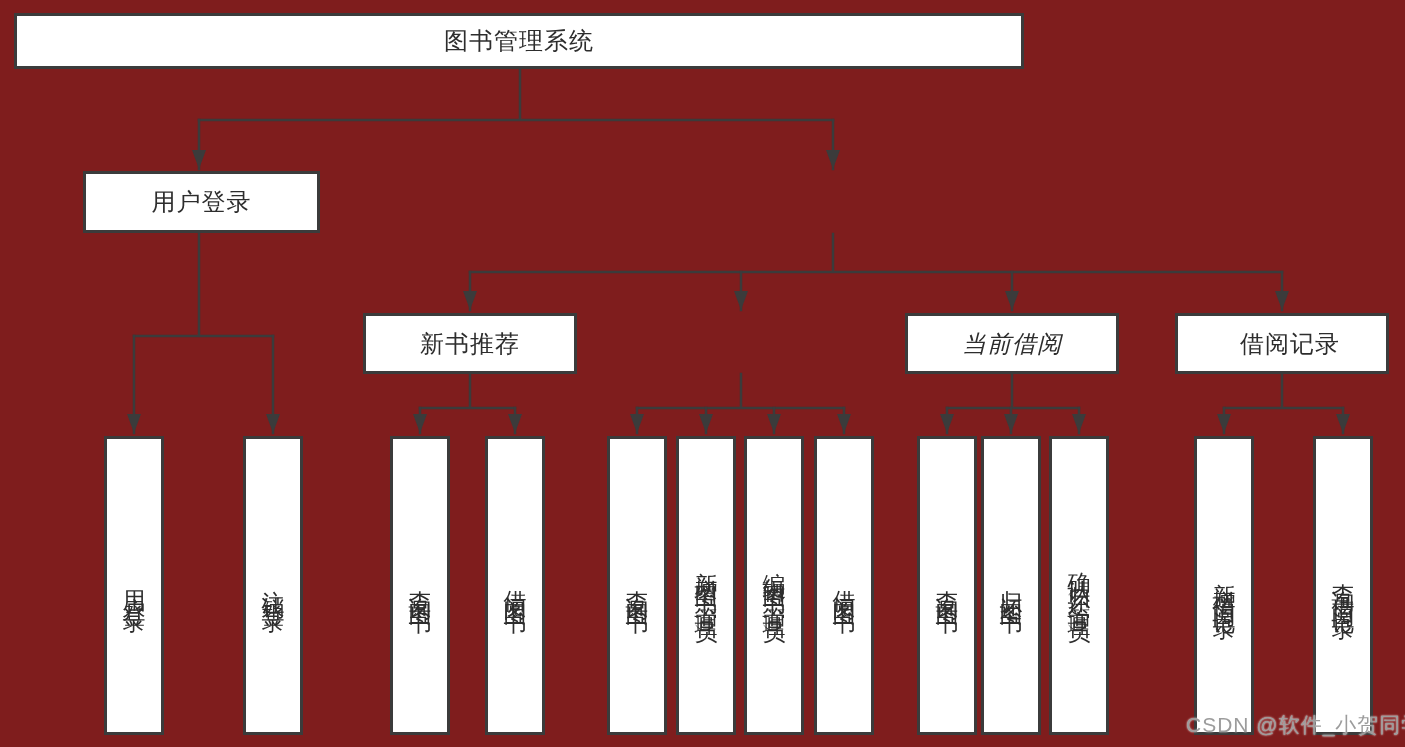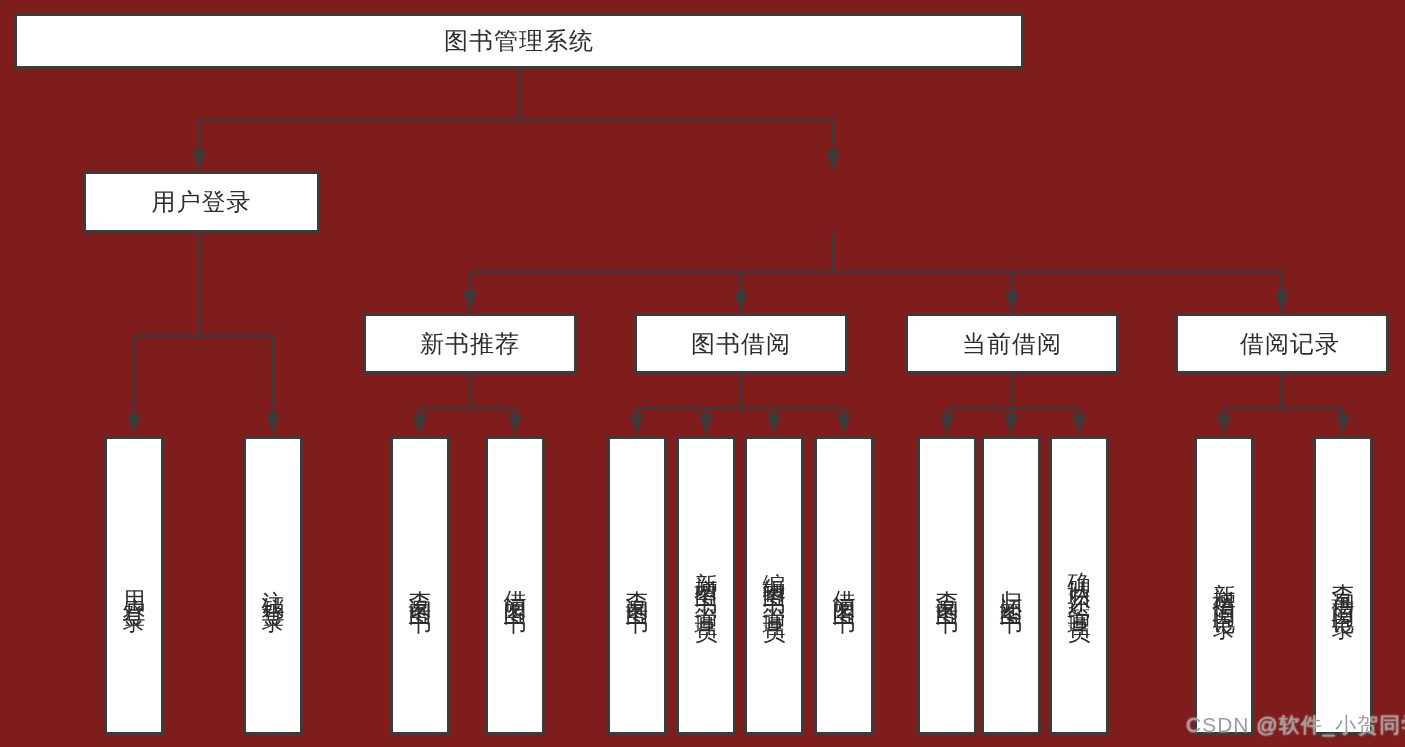--- a/index.html
+++ b/index.html
@@ -34,21 +34,21 @@
     font-size: 24px;
     letter-spacing: 1px;
     white-space: nowrap;
   }
   .root-box   { left: 14px;  top: 13px;  width: 1010px; height: 56px; }
   .lvl2-a     { left: 83px;  top: 171px; width: 237px;  height: 62px; }
   .lvl2-b     { left: 715px; top: 171px; width: 236px;  height: 62px; }
   .lvl3       { top: 313px;  width: 214px; height: 61px; }
   .lvl3-0 { left: 363px; }
   .lvl3-1 { left: 634px; }
-  .lvl3-2 { left: 905px; }
+  .lvl3-2 { left: 905px; font-style: italic; }
   .lvl3-3 { left: 1175px; padding-left: 16px; }
   .leaf {
     top: 436px;
     width: 60px;
     height: 299px;
     writing-mode: vertical-rl;
     text-orientation: mixed;
     font-size: 23px;
     letter-spacing: 7px;
     line-height: 1;
@@ -122,23 +122,20 @@
     <span class="h-label">图书管理系统</span>
   </div>
 
   <div class="box lvl2-a">
     <span class="h-label">用户登录</span>
   </div>
 
   <div class="box lvl3 lvl3-0">
     <span class="h-label">新书推荐</span>
   </div>
-  <div class="box lvl3 lvl3-1">
-    <span class="h-label">图书借阅</span>
-  </div>
   <div class="box lvl3 lvl3-2">
     <span class="h-label">当前借阅</span>
   </div>
   <div class="box lvl3 lvl3-3">
     <span class="h-label">借阅记录</span>
   </div>
 
   <div class="box leaf lf-ul-0">用户登录</div>
   <div class="box leaf lf-ul-1">注销登录</div>
 

